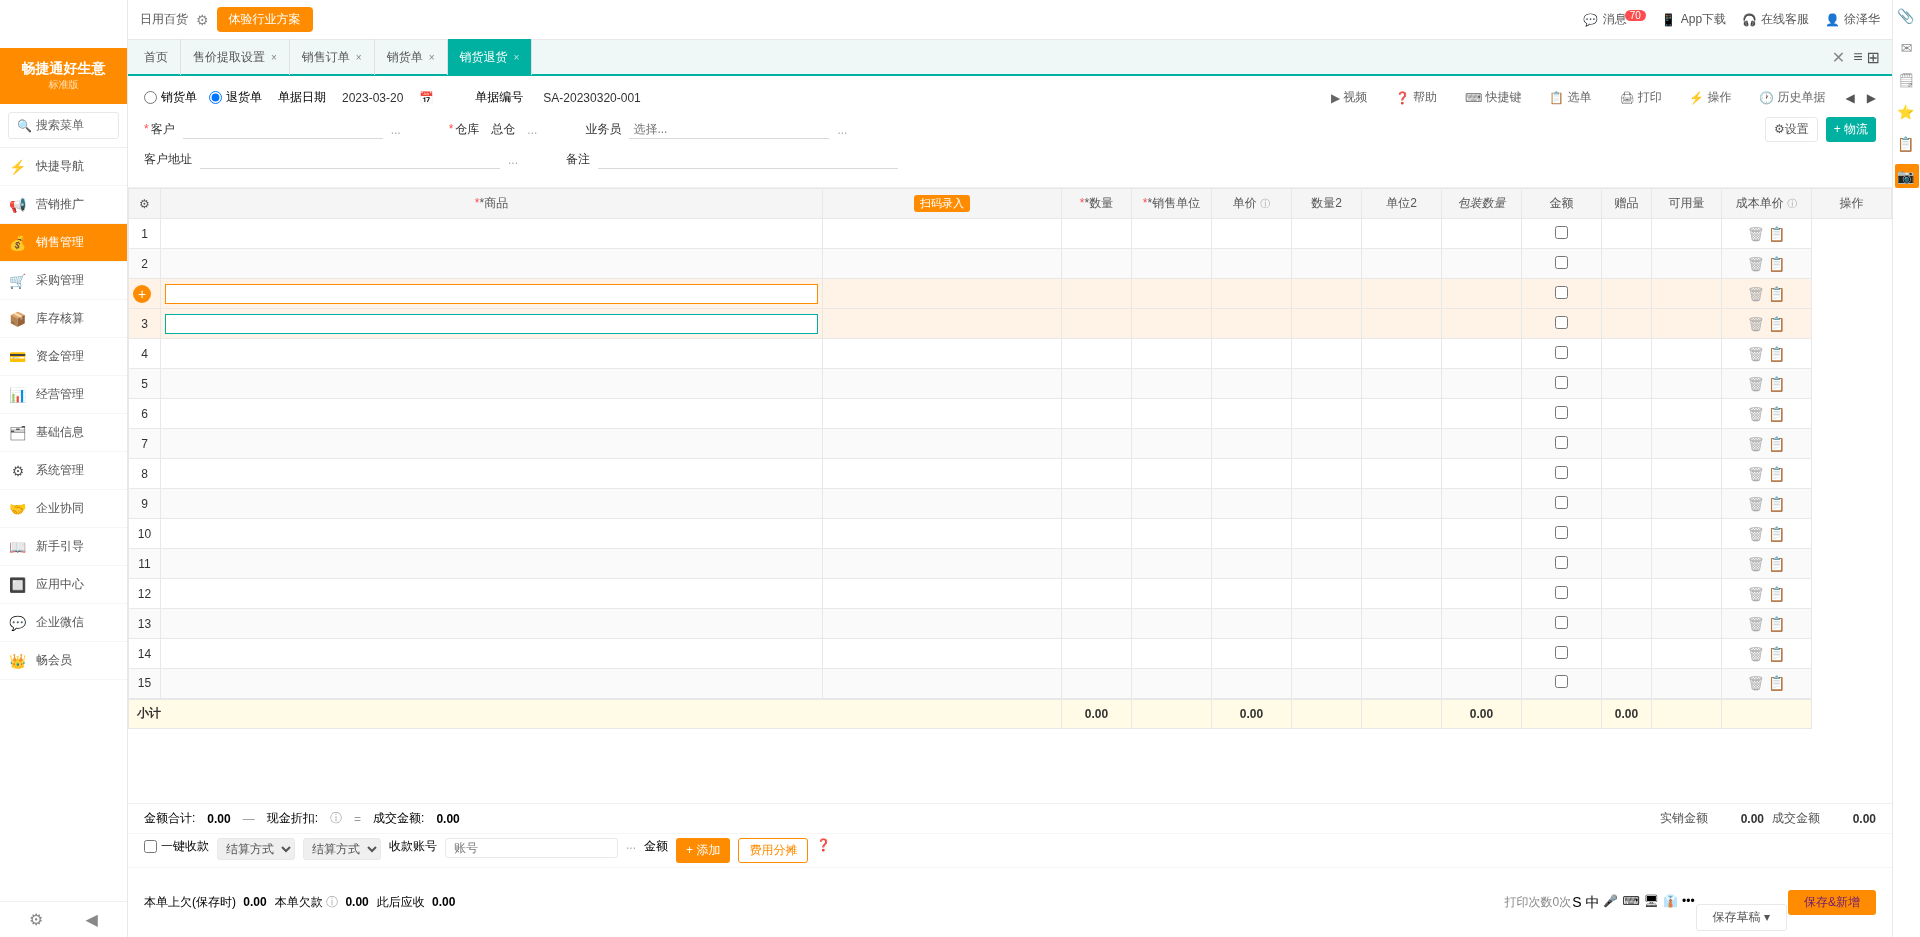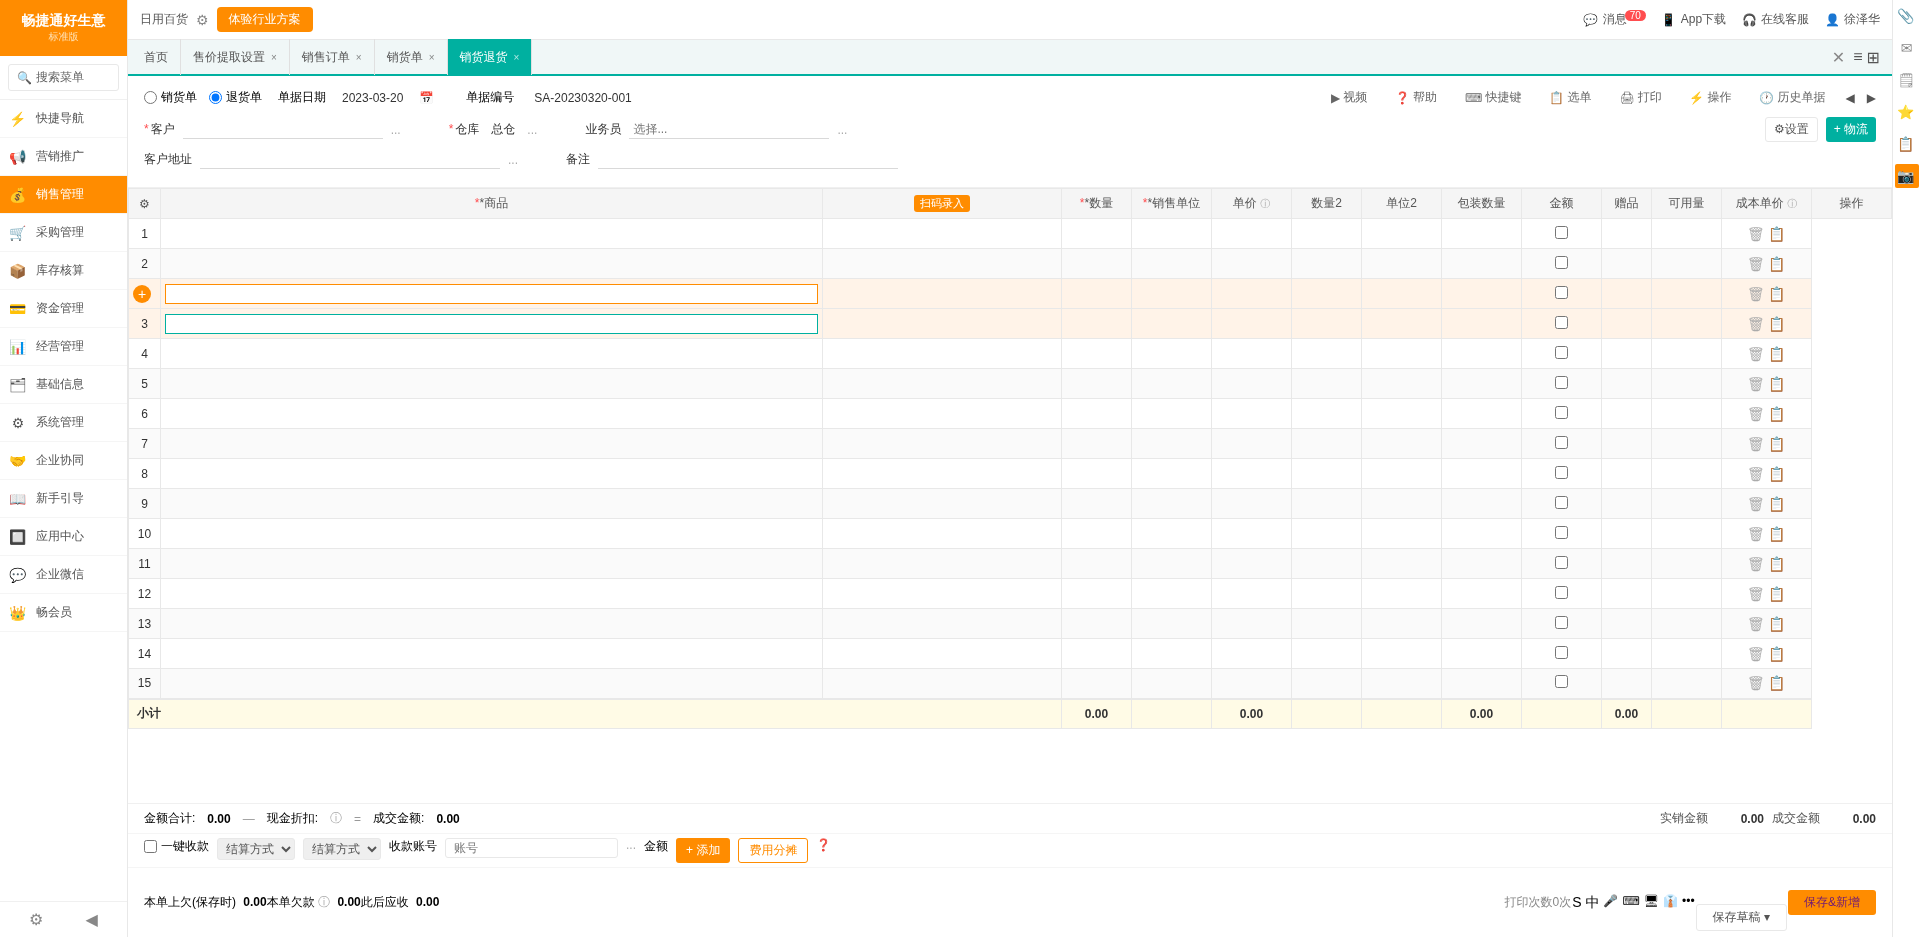--- a/index.html
+++ b/index.html
@@ -1,20 +1,20 @@
 <!DOCTYPE html>
 <html><head>
   <meta charset="utf-8">
   <style>
     * { box-sizing: border-box; margin: 0; padding: 0; font-family: 'Microsoft YaHei', Arial, sans-serif; font-size: 12px; }
     body { background: #f5f5f5; display: flex; height: 937px; overflow: hidden; }
 
     
     .sidebar { width: 128px; background: #fff; display: flex; flex-direction: column; border-right: 1px solid #e8e8e8; flex-shrink: 0; }
-    .sidebar-logo { background: #ff8c00; color: #fff; text-align: center; height: 56px; display: flex; align-items: center; justify-content: center; flex-direction: column; }
+    .sidebar-logo { background: #ff8c00; color: #fff; text-align: center; height: 56px; display: flex; align-items: center; justify-content: center; flex-direction: column; margin-top: 48px; }
     .sidebar-logo .logo-title { font-size: 14px; font-weight: bold; color: #fff; }
     .sidebar-logo .logo-sub { font-size: 10px; color: #ffe0b2; }
     .sidebar-search { padding: 8px; border-bottom: 1px solid #f0f0f0; }
     .sidebar-search-btn { width: 100%; background: none; border: 1px solid #e8e8e8; border-radius: 3px; padding: 4px 8px; cursor: pointer; color: #666; text-align: left; display: flex; align-items: center; gap: 4px; }
     .sidebar-item { padding: 10px 8px; display: flex; align-items: center; gap: 8px; cursor: pointer; color: #555; border-bottom: 1px solid #f5f5f5; }
     .sidebar-item.active { background: #ff8c00; color: #fff; }
     .sidebar-item .item-icon { width: 20px; text-align: center; font-size: 14px; }
     .sidebar-item .item-label { font-size: 12px; }
     .sidebar-bottom { margin-top: auto; padding: 8px; display: flex; justify-content: space-around; border-top: 1px solid #f0f0f0; }
     .sidebar-bottom-btn { background: none; border: none; cursor: pointer; color: #888; font-size: 16px; }
@@ -85,21 +85,21 @@
     .header-actions { display: flex; align-items: center; gap: 12px; margin-left: auto; }
     .header-actions .toolbar-btn { font-size: 11px; color: #666; }
 
     .col-num { width: 32px; }
     .col-product { min-width: 180px; }
     .col-qty { width: 70px; }
     .col-unit { width: 80px; }
     .col-price { width: 80px; }
     .col-qty2 { width: 70px; }
     .col-unit2 { width: 80px; }
-    .col-pack { width: 80px; }
+    .col-pack { width: 80px; font-style: italic; }
     .col-amount { width: 80px; }
     .col-gift { width: 50px; }
     .col-avail { width: 70px; }
     .col-cost { width: 90px; }
     .col-ops { width: 80px; }
 
     .table-scroll { overflow-x: auto; }
 
     .topbar-nav { color: #555; font-size: 12px; }
 
@@ -247,21 +247,21 @@
           <span>销货单</span>
         </div>
         <div class="radio-item">
           <input type="radio" name="doctype" checked="" style="">
           <span>退货单</span>
         </div>
       </div>
       <span>单据日期</span>
       <span class="date-display">2023-03-20</span>
       <button style="background:none;border:none;cursor:pointer;color:#aaa;">📅</button>
-      <span style="margin-left:16px;">单据编号</span>
+      <span style="margin-left:25px;">单据编号</span>
       <span style="color:#333;margin-left:4px;">SA-20230320-001</span>
 
       <div class="header-actions">
         <button class="toolbar-btn">
           <span>▶</span>
           <span>视频</span>
         </button>
         <button class="toolbar-btn">
           <span>❓</span>
           <span>帮助</span>
@@ -820,21 +820,21 @@
         <span>+</span>
         <span>添加</span>
       </button>
       <button style="background:#fff;border:1px solid #ff8c00;color:#ff8c00;border-radius:3px;padding:3px 10px;cursor:pointer;">
         <span>费用分摊</span>
       </button>
       <span style="color:#aaa;cursor:pointer;">❓</span>
     </div>
 
     <div style="display:flex;align-items:center;justify-content:space-between;padding:6px 16px;border-top:1px solid #f5f5f5;background:#fff;">
-      <div style="display:flex;gap:0;">
+      <div style="display:flex;gap:8px;">
         <span>
           <span>本单上欠(保存时)</span>
           <span style="font-weight:bold;margin-left:4px;">0.00</span>
         </span>
         <span>
           <span>本单欠款</span>
           <span style="color:#aaa;cursor:pointer;">ⓘ</span>
           <span style="font-weight:bold;margin-left:4px;">0.00</span>
         </span>
         <span>

